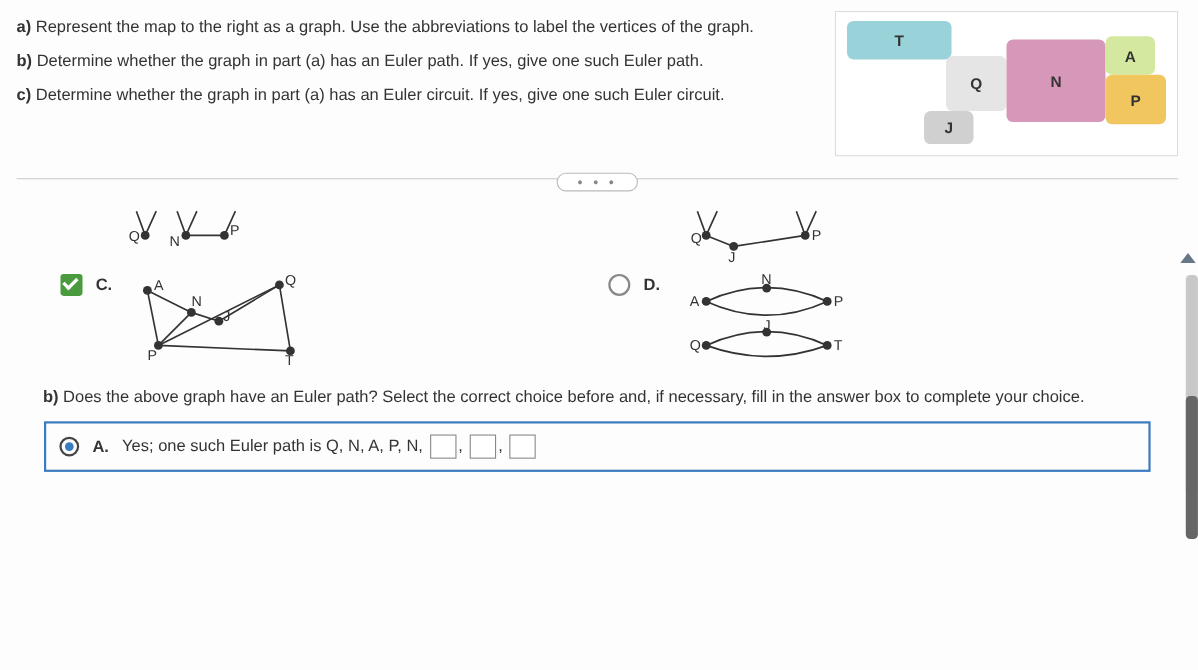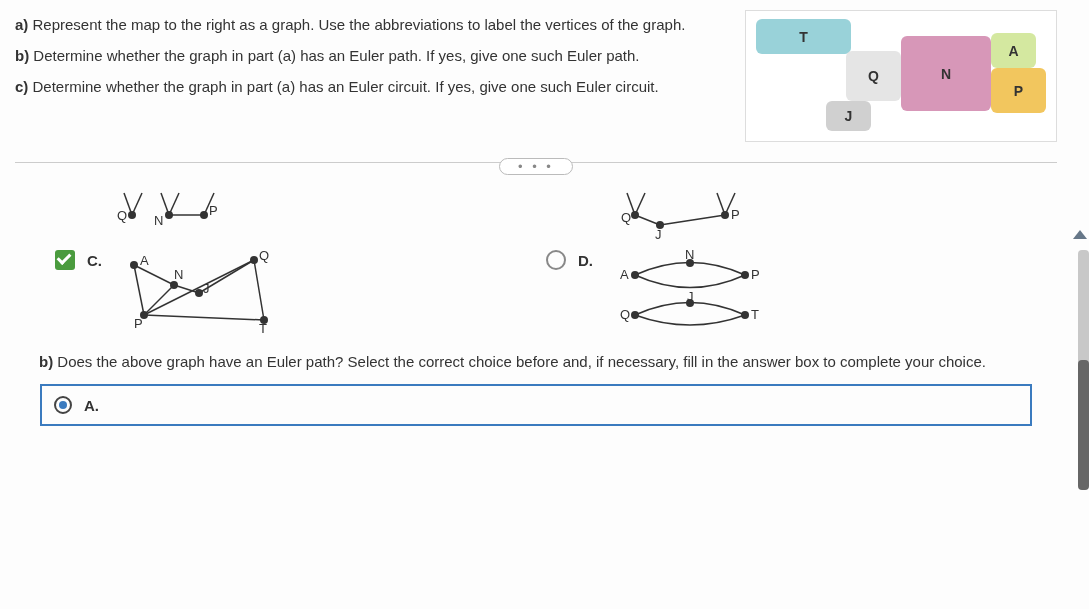--- a/index.html
+++ b/index.html
@@ -1,16 +1,16 @@
 <!DOCTYPE html>
 <html><head>
 <meta charset="utf-8">
 <style>
 body{margin:0;font-family:Arial,Helvetica,sans-serif;font-size:15px;color:#333;background:#fdfdfd;width:1089px;height:609px;overflow:hidden;box-sizing:border-box;position:relative}
-.page{padding:10px 32px 0 15px;box-sizing:border-box}
+.page{padding:10px 18px 0 15px;box-sizing:border-box}
 .top{display:flex;gap:20px}
 .questions{flex:1}
 .q{margin:4px 0 10px 0;line-height:1.4}
 .q b{font-weight:700}
 .map{width:310px;height:130px;border:1px solid #ddd;background:#fff;position:relative;flex-shrink:0}
 .region{position:absolute;border-radius:6px;display:flex;align-items:center;justify-content:center;font-weight:700;font-size:14px}
 .t-reg{left:10px;top:8px;width:95px;height:35px;background:#99d2d9}
 .q-reg{left:100px;top:40px;width:55px;height:50px;background:#e5e5e5}
 .j-reg{left:80px;top:90px;width:45px;height:30px;background:#d0d0d0}
 .n-reg{left:155px;top:25px;width:90px;height:75px;background:#d797b8}
@@ -152,18 +152,24 @@
     </div>
   </div>
 
   <div class="partb">
     <b>b)</b> <span>Does the above graph have an Euler path? Select the correct choice before and, if necessary, fill in the answer box to complete your choice.</span>
   </div>
 
   <div class="answer-box">
     <div class="radio-sel"></div>
     <div class="ans-label">A.</div>
+    <div>
+      <span>Yes; one such Euler path is Q, N, A, P, N,</span>
+      <span class="fill-box"></span><span>,</span>
+      <span class="fill-box"></span><span>,</span>
+      <span class="fill-box"></span>
+    </div>
   </div>
 </div>
 
 <div class="scroll-marker"></div>
 <div class="scrollbar"></div>
 <div class="scrollbar-inner"></div>
 
 </body></html>

